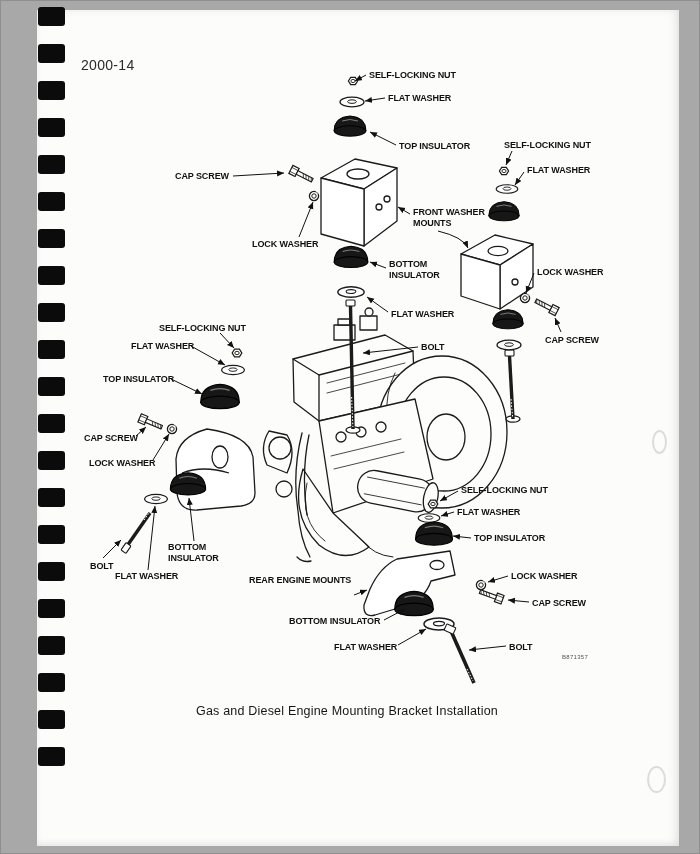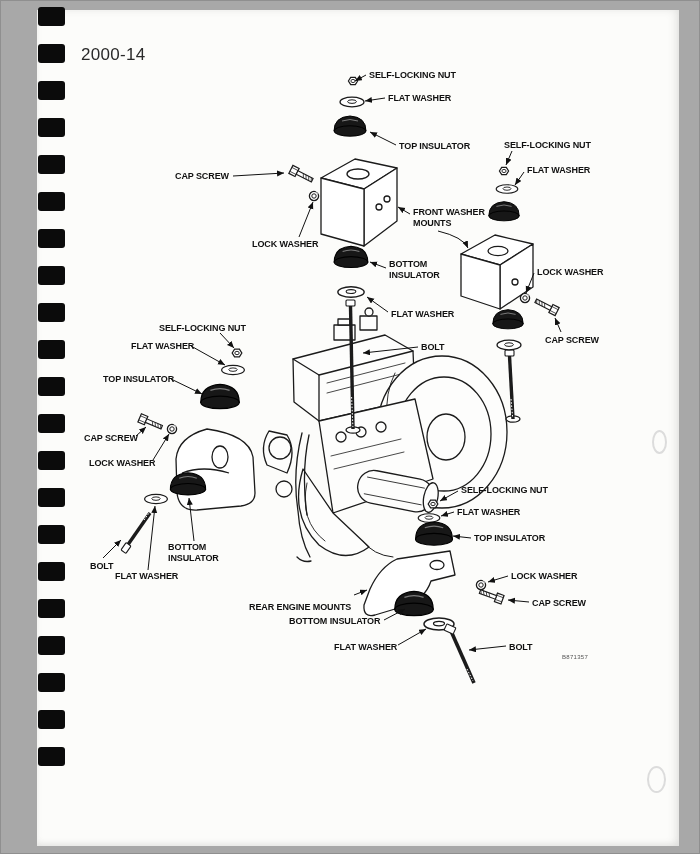--- a/index.html
+++ b/index.html
@@ -3,21 +3,21 @@
 <meta charset="utf-8">
 <style>
   * { margin:0; padding:0; box-sizing:border-box; }
   html,body { width:700px; height:854px; }
   body { background:#9e9e9e; font-family:"Liberation Sans", sans-serif; }
   .frame { position:relative; width:700px; height:854px; background:#a8a8a8; border:1px solid #8f8f8f; overflow:hidden; }
   .page { position:absolute; left:36px; top:9px; width:642px; height:836px; background:#fcfcfa;
           box-shadow: inset -4px 0 8px rgba(0,0,0,.08), inset 0 -3px 6px rgba(0,0,0,.05); }
   .binding { position:absolute; left:37px; top:6px; width:27px; display:flex; flex-direction:column; gap:18px; }
   .tooth { width:27px; height:19px; background:#0b0b0b; border-radius:3px; box-shadow:0 1px 0 rgba(255,255,255,.22); }
-  .page-number { position:absolute; left:80px; top:44px; font-size:17px; color:#2a2a2a; letter-spacing:.3px; }
+  .page-number { position:absolute; left:80px; top:56px; font-size:14px; color:#2a2a2a; letter-spacing:.3px; }
   .diagram-svg { position:absolute; left:0; top:0; width:700px; height:854px; }
   .lbl { position:absolute; font-size:9px; font-weight:bold; color:#101010; white-space:nowrap; line-height:10.5px; letter-spacing:-.1px; }
   .lbl.wrap { white-space:normal; }
   .fig-code { position:absolute; left:561px; top:653px; font-size:6px; color:#555; letter-spacing:.3px; }
   .caption { position:absolute; left:36px; top:703px; width:620px; text-align:center; font-size:12.5px; color:#151515; letter-spacing:.2px; }
   .artifact { position:absolute; border:2px solid #d6d6d6; border-radius:50%; opacity:.85; }
   .a1 { left:651px; top:429px; width:15px; height:24px; }
   .a2 { left:646px; top:765px; width:19px; height:27px; }
   .ar { stroke:#111; stroke-width:1; fill:none; marker-end:url(#ah); }
 </style>
@@ -239,28 +239,29 @@
     <div class="lbl" style="left:102px;top:373px">TOP INSULATOR</div>
     <div class="lbl" style="left:83px;top:432px">CAP SCREW</div>
     <div class="lbl" style="left:88px;top:457px">LOCK WASHER</div>
     <div class="lbl" style="left:460px;top:484px">SELF-LOCKING NUT</div>
     <div class="lbl" style="left:456px;top:506px">FLAT WASHER</div>
     <div class="lbl" style="left:473px;top:532px">TOP INSULATOR</div>
     <div class="lbl wrap" style="left:167px;top:541px;width:62px">BOTTOM INSULATOR</div>
     <div class="lbl" style="left:89px;top:560px">BOLT</div>
     <div class="lbl" style="left:114px;top:570px">FLAT WASHER</div>
     <div class="lbl" style="left:510px;top:570px">LOCK WASHER</div>
-    <div class="lbl" style="left:248px;top:601px">REAR ENGINE MOUNTS</div>
+    <div class="lbl" style="left:248px;top:574px">REAR ENGINE MOUNTS</div>
     <div class="lbl" style="left:531px;top:597px">CAP SCREW</div>
     <div class="lbl" style="left:288px;top:615px">BOTTOM INSULATOR</div>
     <div class="lbl" style="left:333px;top:641px">FLAT WASHER</div>
     <div class="lbl" style="left:508px;top:641px">BOLT</div>
   </div>
 
   <div class="fig-code">B871357</div>
+  <div class="caption">Gas and Diesel Engine Mounting Bracket Installation</div>
 
   <div class="binding">
     <div class="tooth"></div>
     <div class="tooth"></div>
     <div class="tooth"></div>
     <div class="tooth"></div>
     <div class="tooth"></div>
     <div class="tooth"></div>
     <div class="tooth"></div>
     <div class="tooth"></div>

